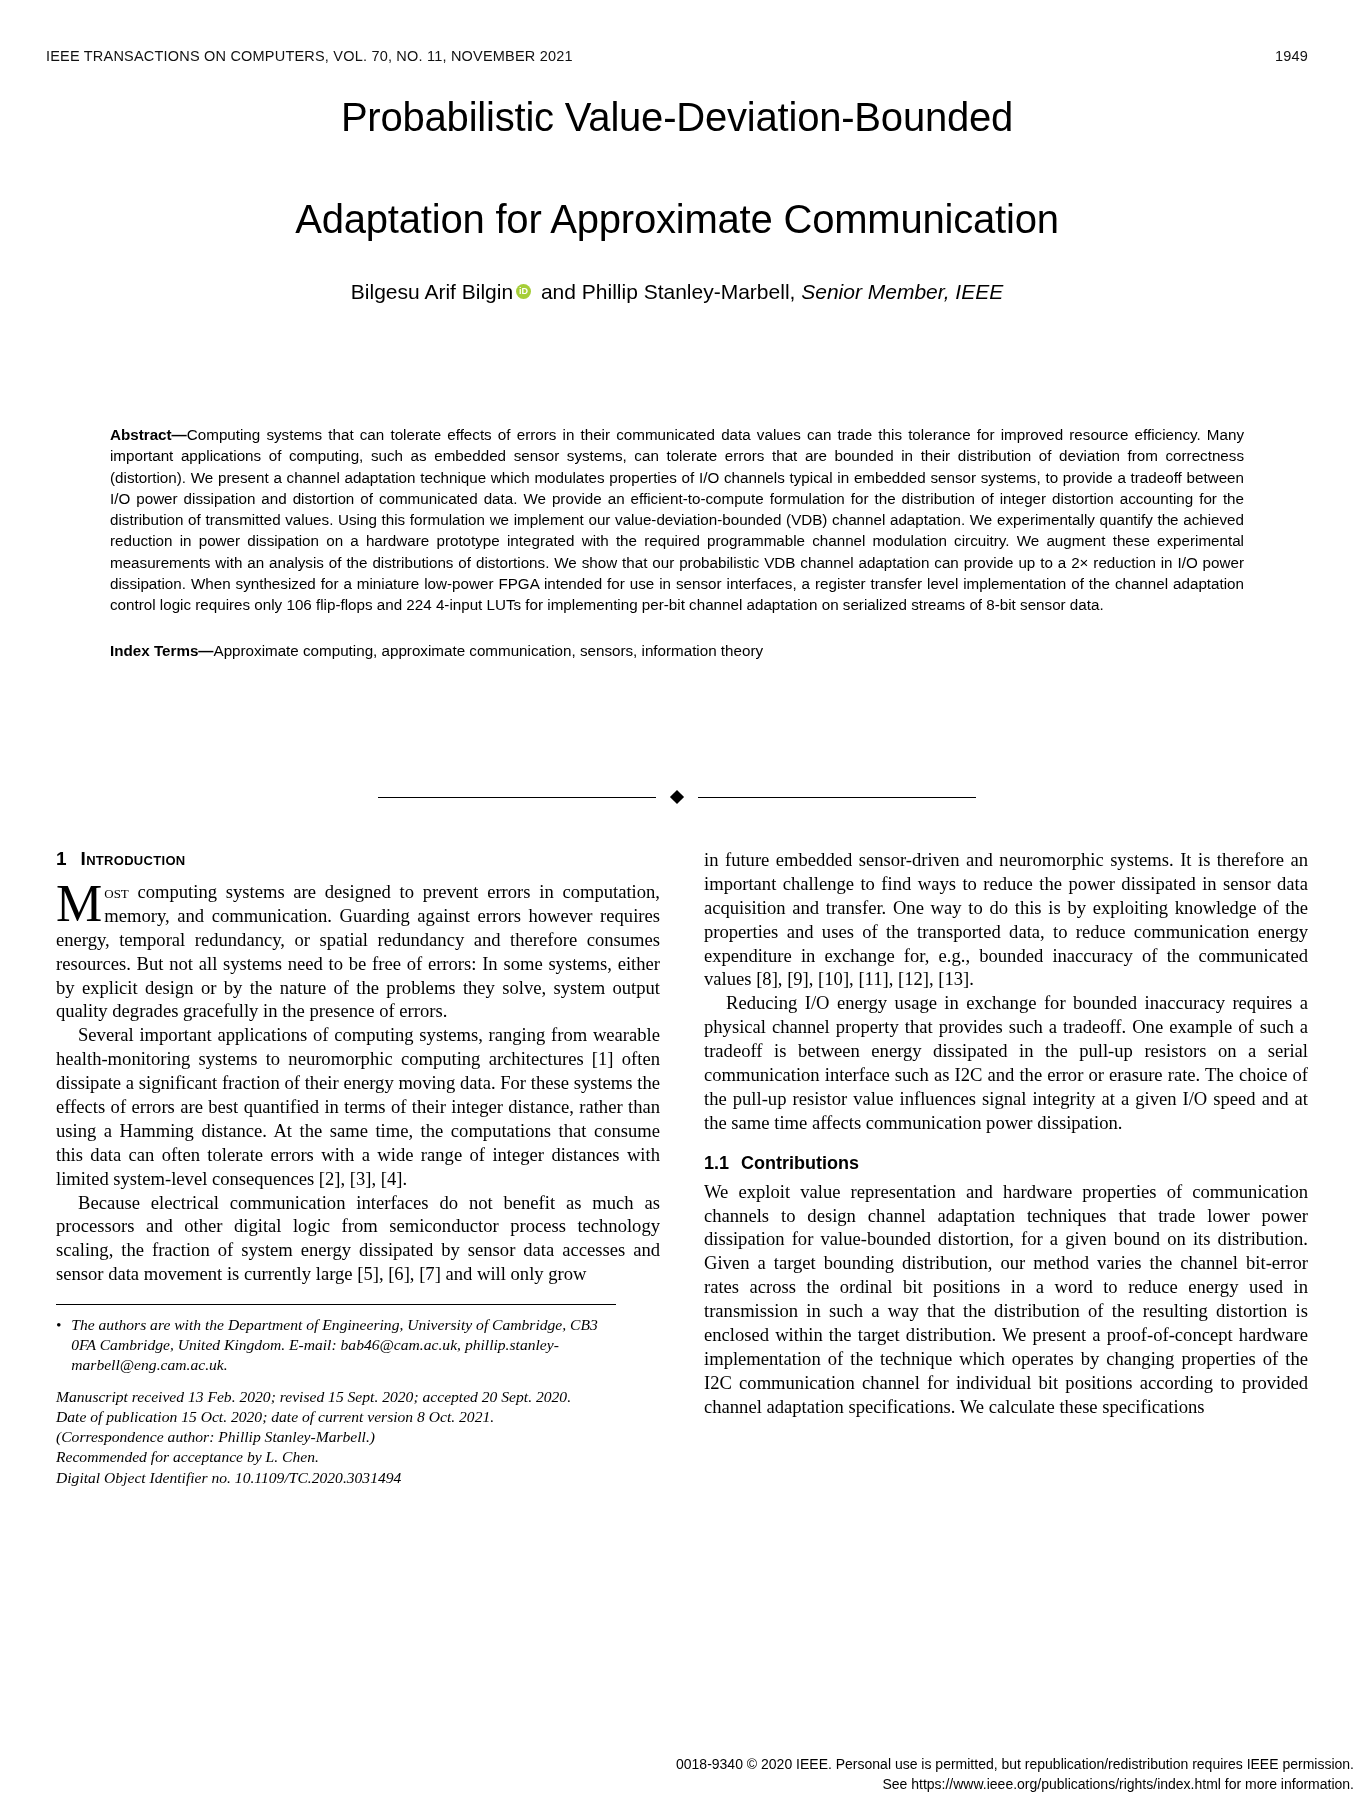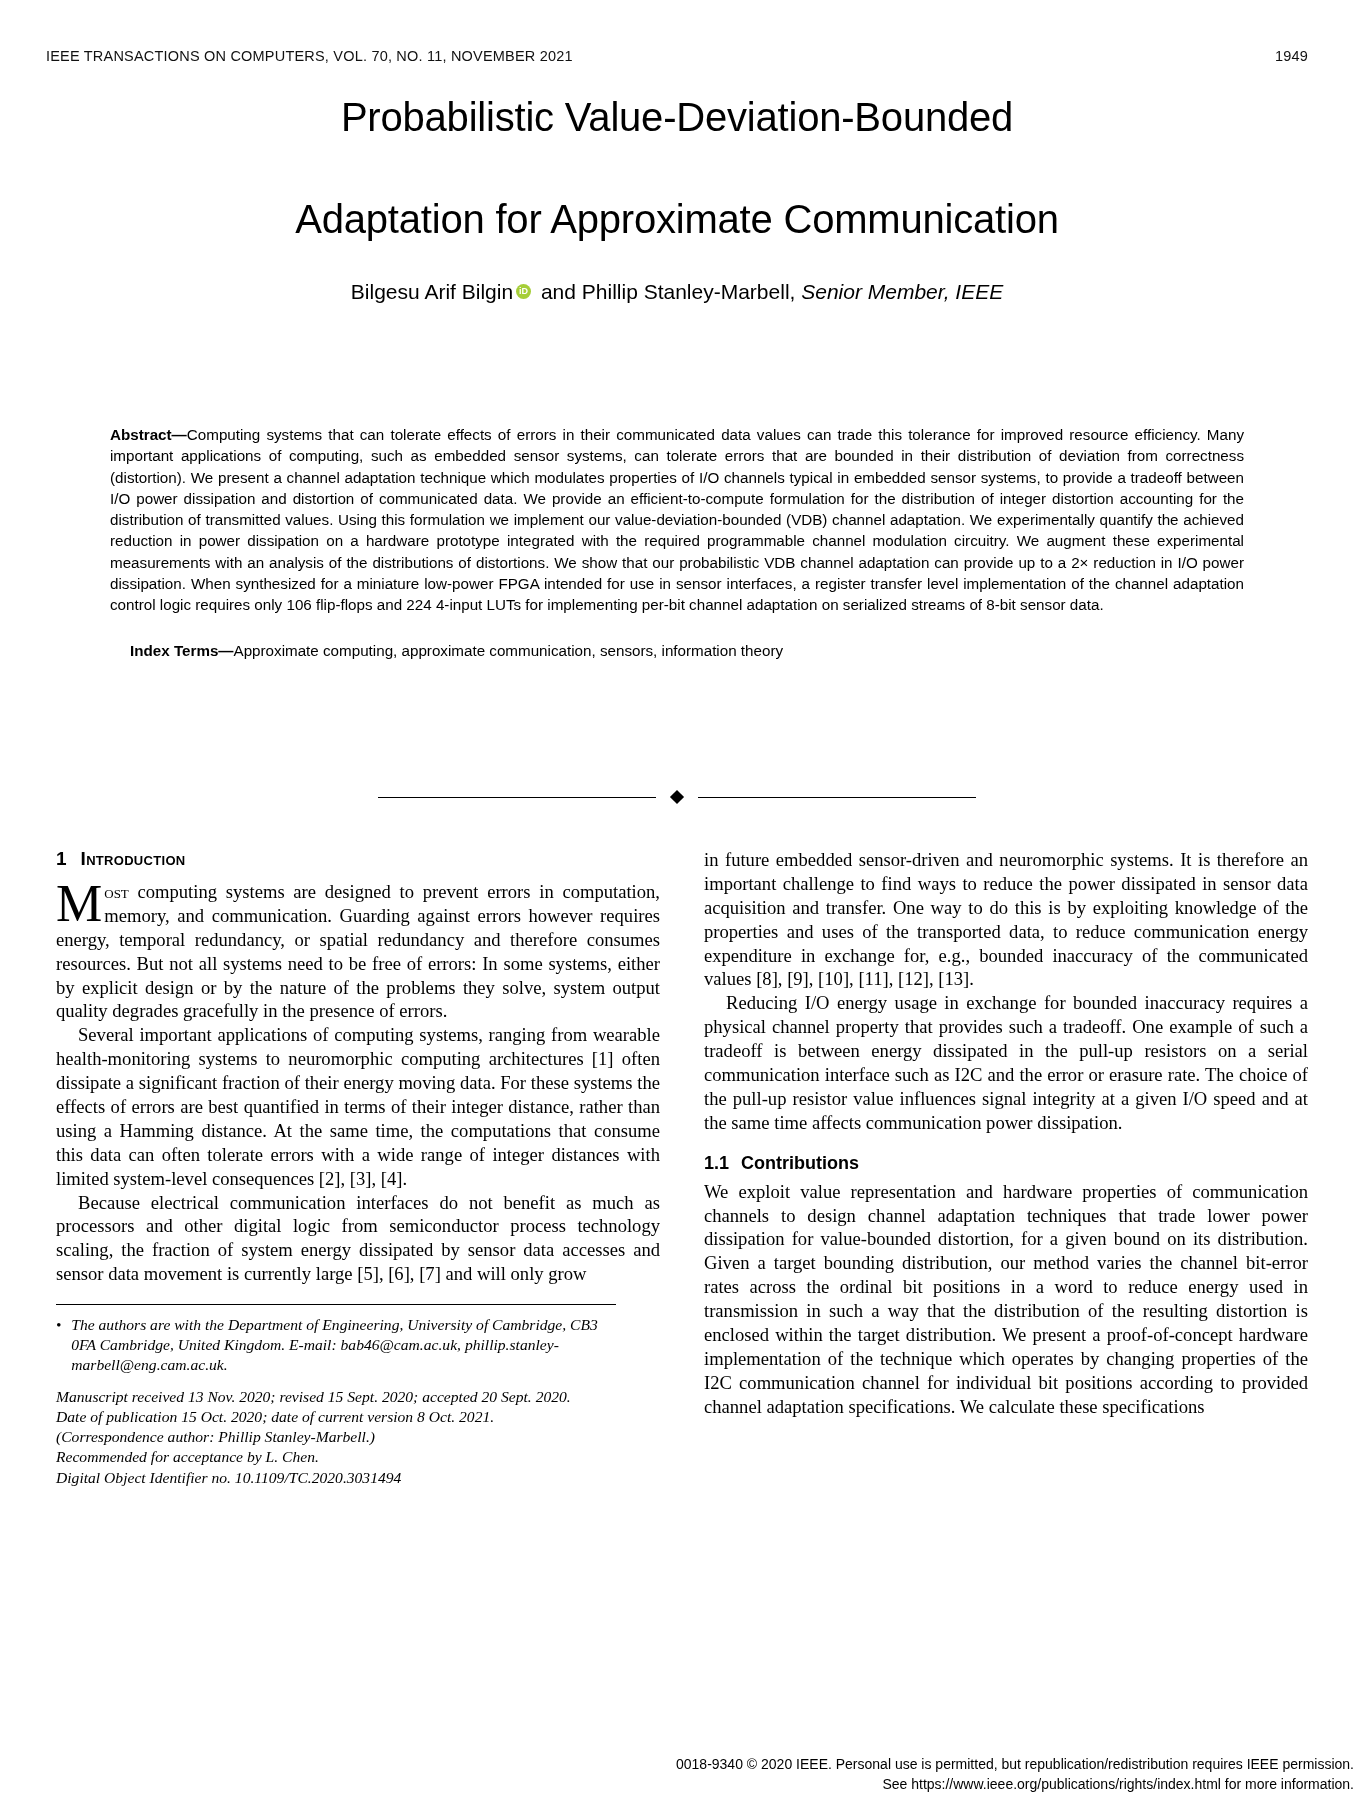--- a/index.html
+++ b/index.html
@@ -99,21 +99,21 @@
     width: 1134px;
   }
   .abstract, .indexterms {
     font-family: "Liberation Sans", sans-serif;
     font-size: 15.2px;
     line-height: 1.40;
     text-align: justify;
     color: #000;
   }
   .abstract b, .indexterms b { font-weight: bold; }
-  .indexterms { margin-top: 24px; margin-left: 20px; }
+  .indexterms { margin-top: 24px; }
 
   
   .sep {
     position: absolute;
     top: 792px;
     left: 0;
     width: 1354px;
     display: flex;
     align-items: center;
     justify-content: center;
@@ -283,21 +283,21 @@
 
       <p class="body">Several important applications of computing systems, ranging from wearable health-monitoring systems to neuromorphic computing architectures [1] often dissipate a significant fraction of their energy moving data. For these systems the effects of errors are best quantified in terms of their integer distance, rather than using a Hamming distance. At the same time, the computations that consume this data can often tolerate errors with a wide range of integer distances with limited system-level consequences [2], [3], [4].</p>
       <p class="body">Because electrical communication interfaces do not benefit as much as processors and other digital logic from semiconductor process technology scaling, the fraction of system energy dissipated by sensor data accesses and sensor data movement is currently large [5], [6], [7] and will only grow</p>
 
       <div class="footnote">
         <div class="fn-bullet">
           <span class="dot">•</span>
           <span>The authors are with the Department of Engineering, University of Cambridge, CB3 0FA Cambridge, United Kingdom. E-mail: bab46@cam.ac.uk, phillip.stanley-marbell@eng.cam.ac.uk.</span>
         </div>
         <div class="fn-lines">
-          <div>Manuscript received 13 Nov. 2020; revised 15 Sept. 2020; accepted 20 Sept. 2020.</div>
+          <div>Manuscript received 13 Feb. 2020; revised 15 Sept. 2020; accepted 20 Sept. 2020.</div>
           <div>Date of publication 15 Oct. 2020; date of current version 8 Oct. 2021.</div>
           <div>(Correspondence author: Phillip Stanley-Marbell.)</div>
           <div>Recommended for acceptance by L. Chen.</div>
           <div>Digital Object Identifier no. 10.1109/TC.2020.3031494</div>
         </div>
       </div>
     </div>
 
     <div class="col">
       <p class="body first">in future embedded sensor-driven and neuromorphic systems. It is therefore an important challenge to find ways to reduce the power dissipated in sensor data acquisition and transfer. One way to do this is by exploiting knowledge of the properties and uses of the transported data, to reduce communication energy expenditure in exchange for, e.g., bounded inaccuracy of the communicated values [8], [9], [10], [11], [12], [13].</p>

